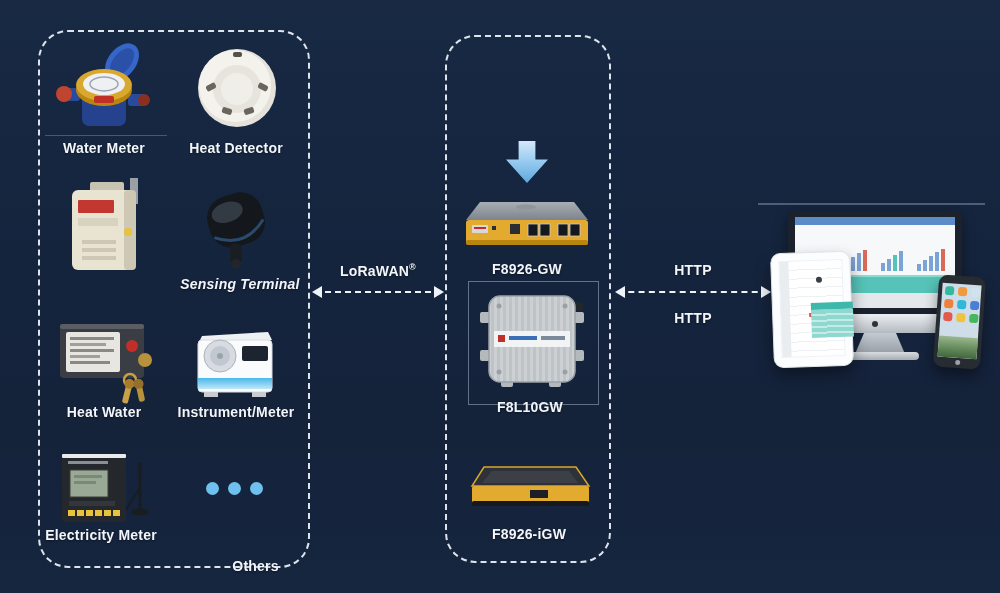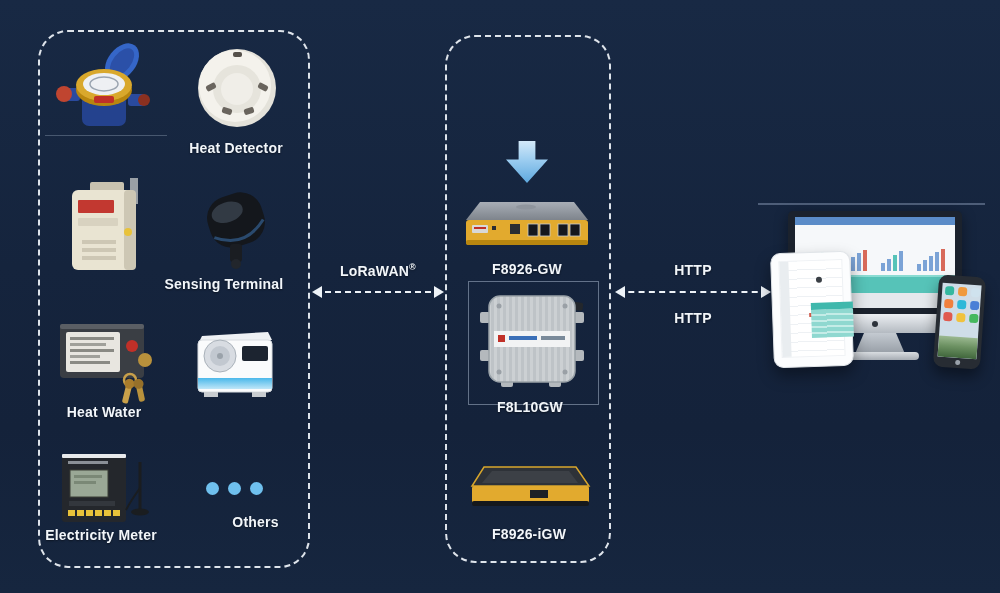--- a/index.html
+++ b/index.html
@@ -201,25 +201,27 @@
       <ellipse cx="84" cy="64" rx="9" ry="3.5" fill="#1a1d20"></ellipse>
     </svg>
   </div>
 
   <div class="dots" style="left:206px;top:482px;">
     <i></i>
       <i></i>
       <i></i>
   </div>
 
+  <div class="lbl" style="left:104px;top:140px;">Water Meter</div>
   <div class="lbl" style="left:236px;top:140px;">Heat Detector</div>
-  <div class="lbl" style="left:224px;top:276px;">Sensing Terminal</div>
+  <div class="lbl" style="left:240px;top:276px;font-style:italic;">Sensing Terminal</div>
   <div class="lbl" style="left:104px;top:404px;">Heat Water</div>
+  <div class="lbl" style="left:236px;top:404px;">Instrument/Meter</div>
   <div class="lbl" style="left:101px;top:527px;">Electricity Meter</div>
-  <div class="lbl" style="left:236px;top:514px;padding-left:39px;">Others</div>
+  <div class="lbl" style="left:236px;top:558px;padding-left:39px;">Others</div>
 
   <div class="lbl" style="left:378px;top:262px;">
     <span>LoRaWAN</span><sup style="font-size:9px;">®</sup>
   </div>
   <div class="harrow" style="left:315px;top:291px;width:126px;"></div>
 
   <div class="dash-box" style="left:445px;top:35px;width:162px;height:524px;"></div>
 
   <div class="down-arrow" style="left:506px;top:141px;width:42px;height:42px;"></div>
 

